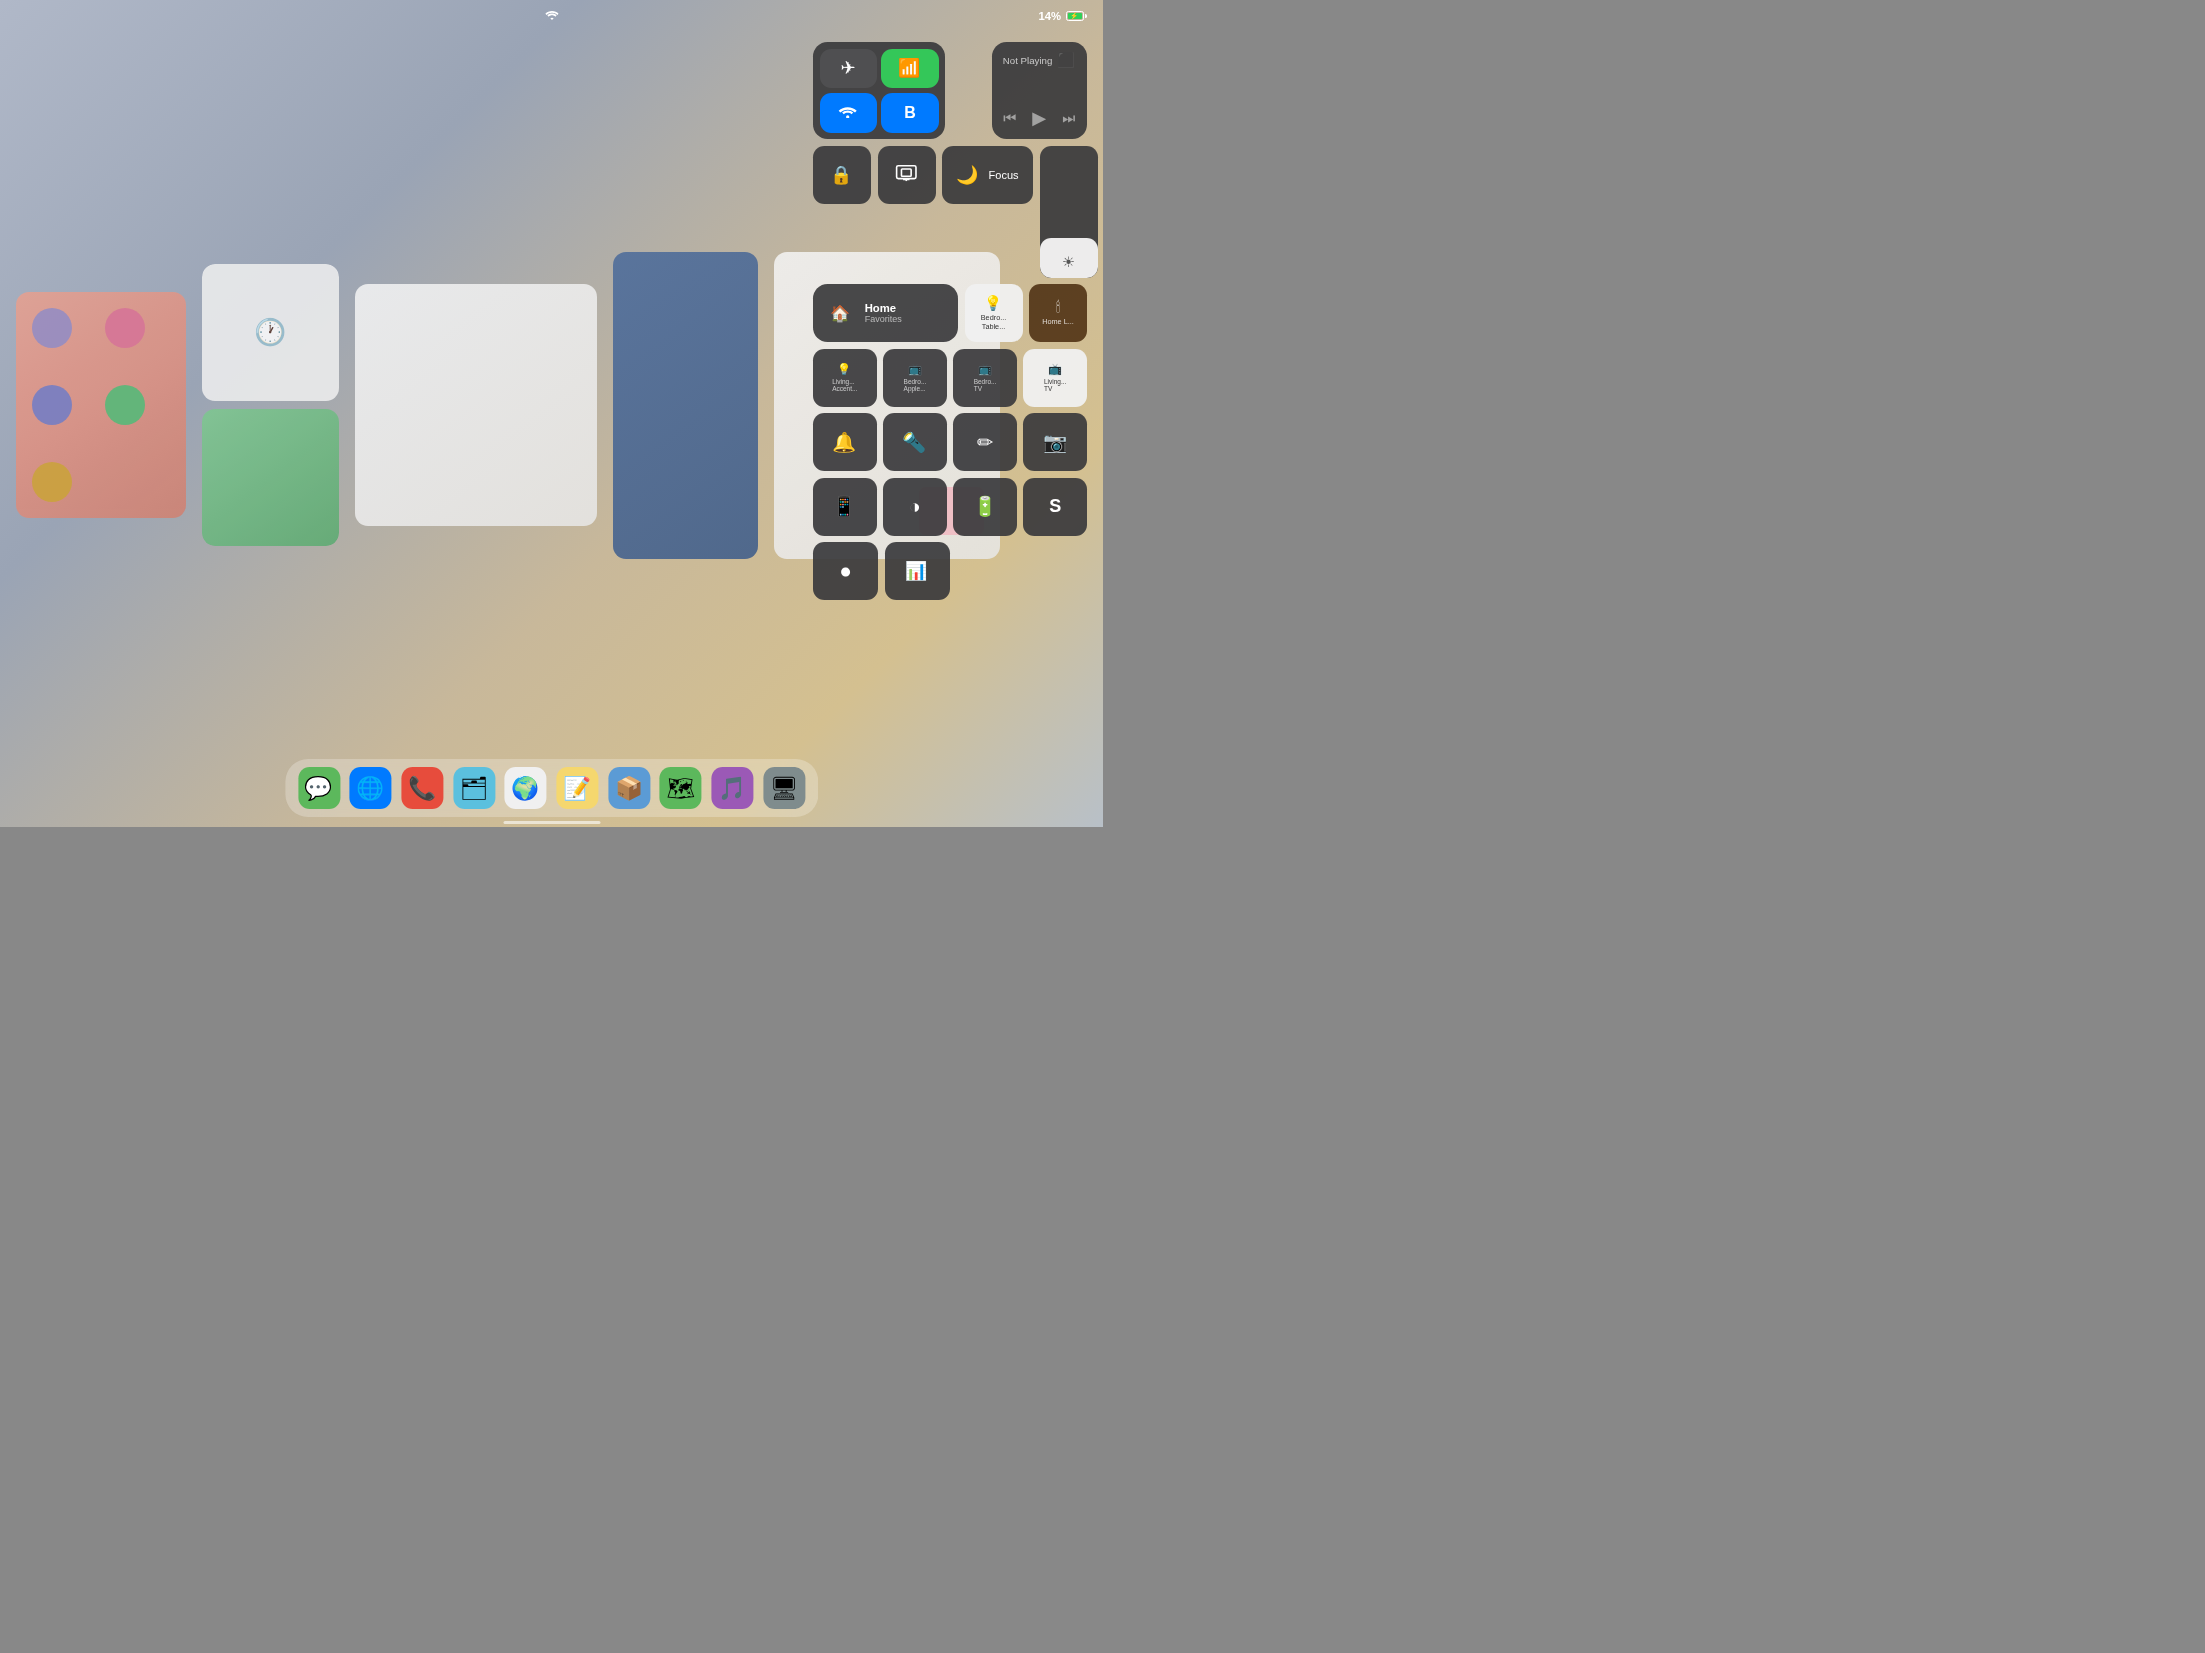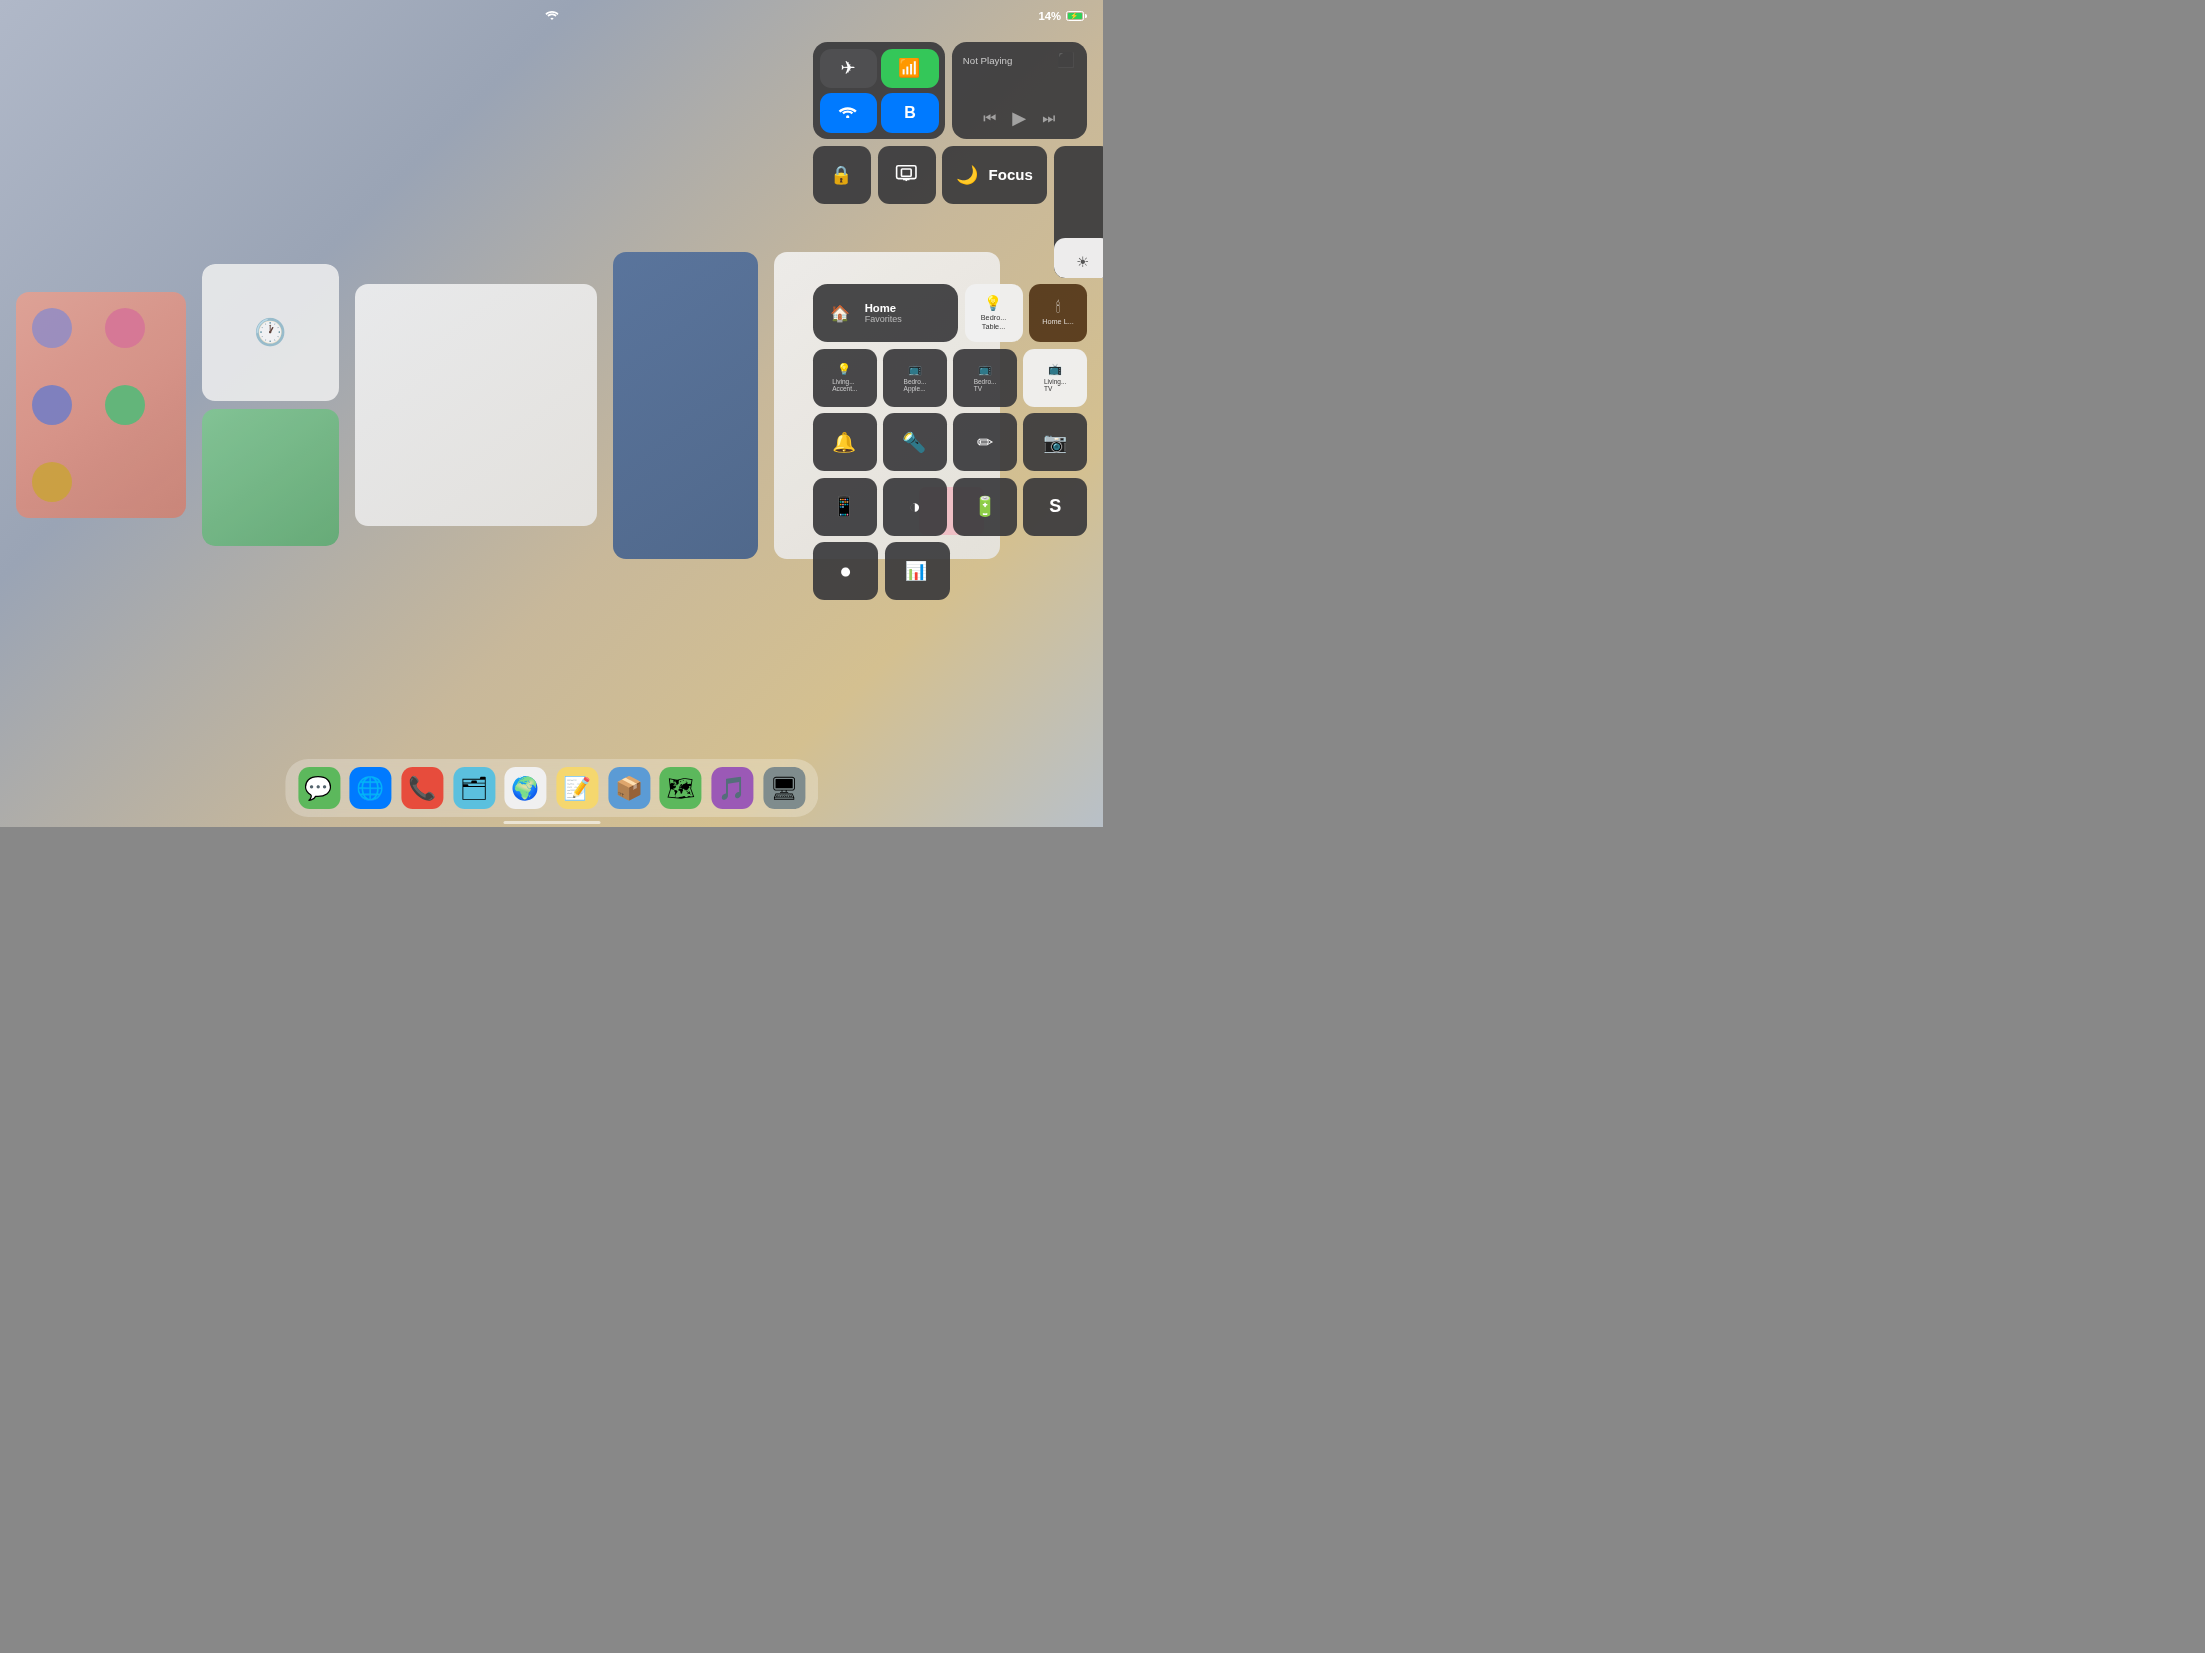--- a/index.html
+++ b/index.html
@@ -175,20 +175,21 @@
     .now-playing-block {
       background: rgba(58, 58, 60, 0.92);
       border-radius: 14.5px;
       padding: 9.7px 11.3px;
       flex: 1;
       display: flex;
       flex-direction: column;
       justify-content: space-between;
       height: 97px;
       min-width: 0;
+      margin-left: 40px;
     }
 
     .np-header {
       display: flex;
       align-items: center;
       justify-content: space-between;
     }
 
     .np-title {
       color: rgba(255,255,255,0.7);
@@ -573,21 +574,21 @@
           <rect x="2" y="2" width="24" height="16" rx="2"></rect>
           <rect x="8" y="6" width="12" height="9" rx="1"></rect>
           <line x1="10" y1="19" x2="18" y2="19"></line>
           <line x1="14" y1="18" x2="14" y2="21"></line>
         </svg>
       </span>
     </div>
 
     <div class="focus-btn">
       <span style="font-size:18px;color:white;">🌙</span>
-      <span style="color:white;font-size:15px;font-weight:700;">Focus</span>
+      <span style="color:white;font-size:11px;font-weight:400;">Focus</span>
     </div>
 
     <div class="slider-btn">
       <div class="slider-fill brightness-fill"></div>
       <span class="slider-icon">☀</span>
     </div>
 
     <div class="slider-btn" style="background: rgba(80,60,30,0.9);">
       <div class="slider-fill volume-fill"></div>
       <span class="slider-icon" style="color:#aa8844;">🔊</span>

